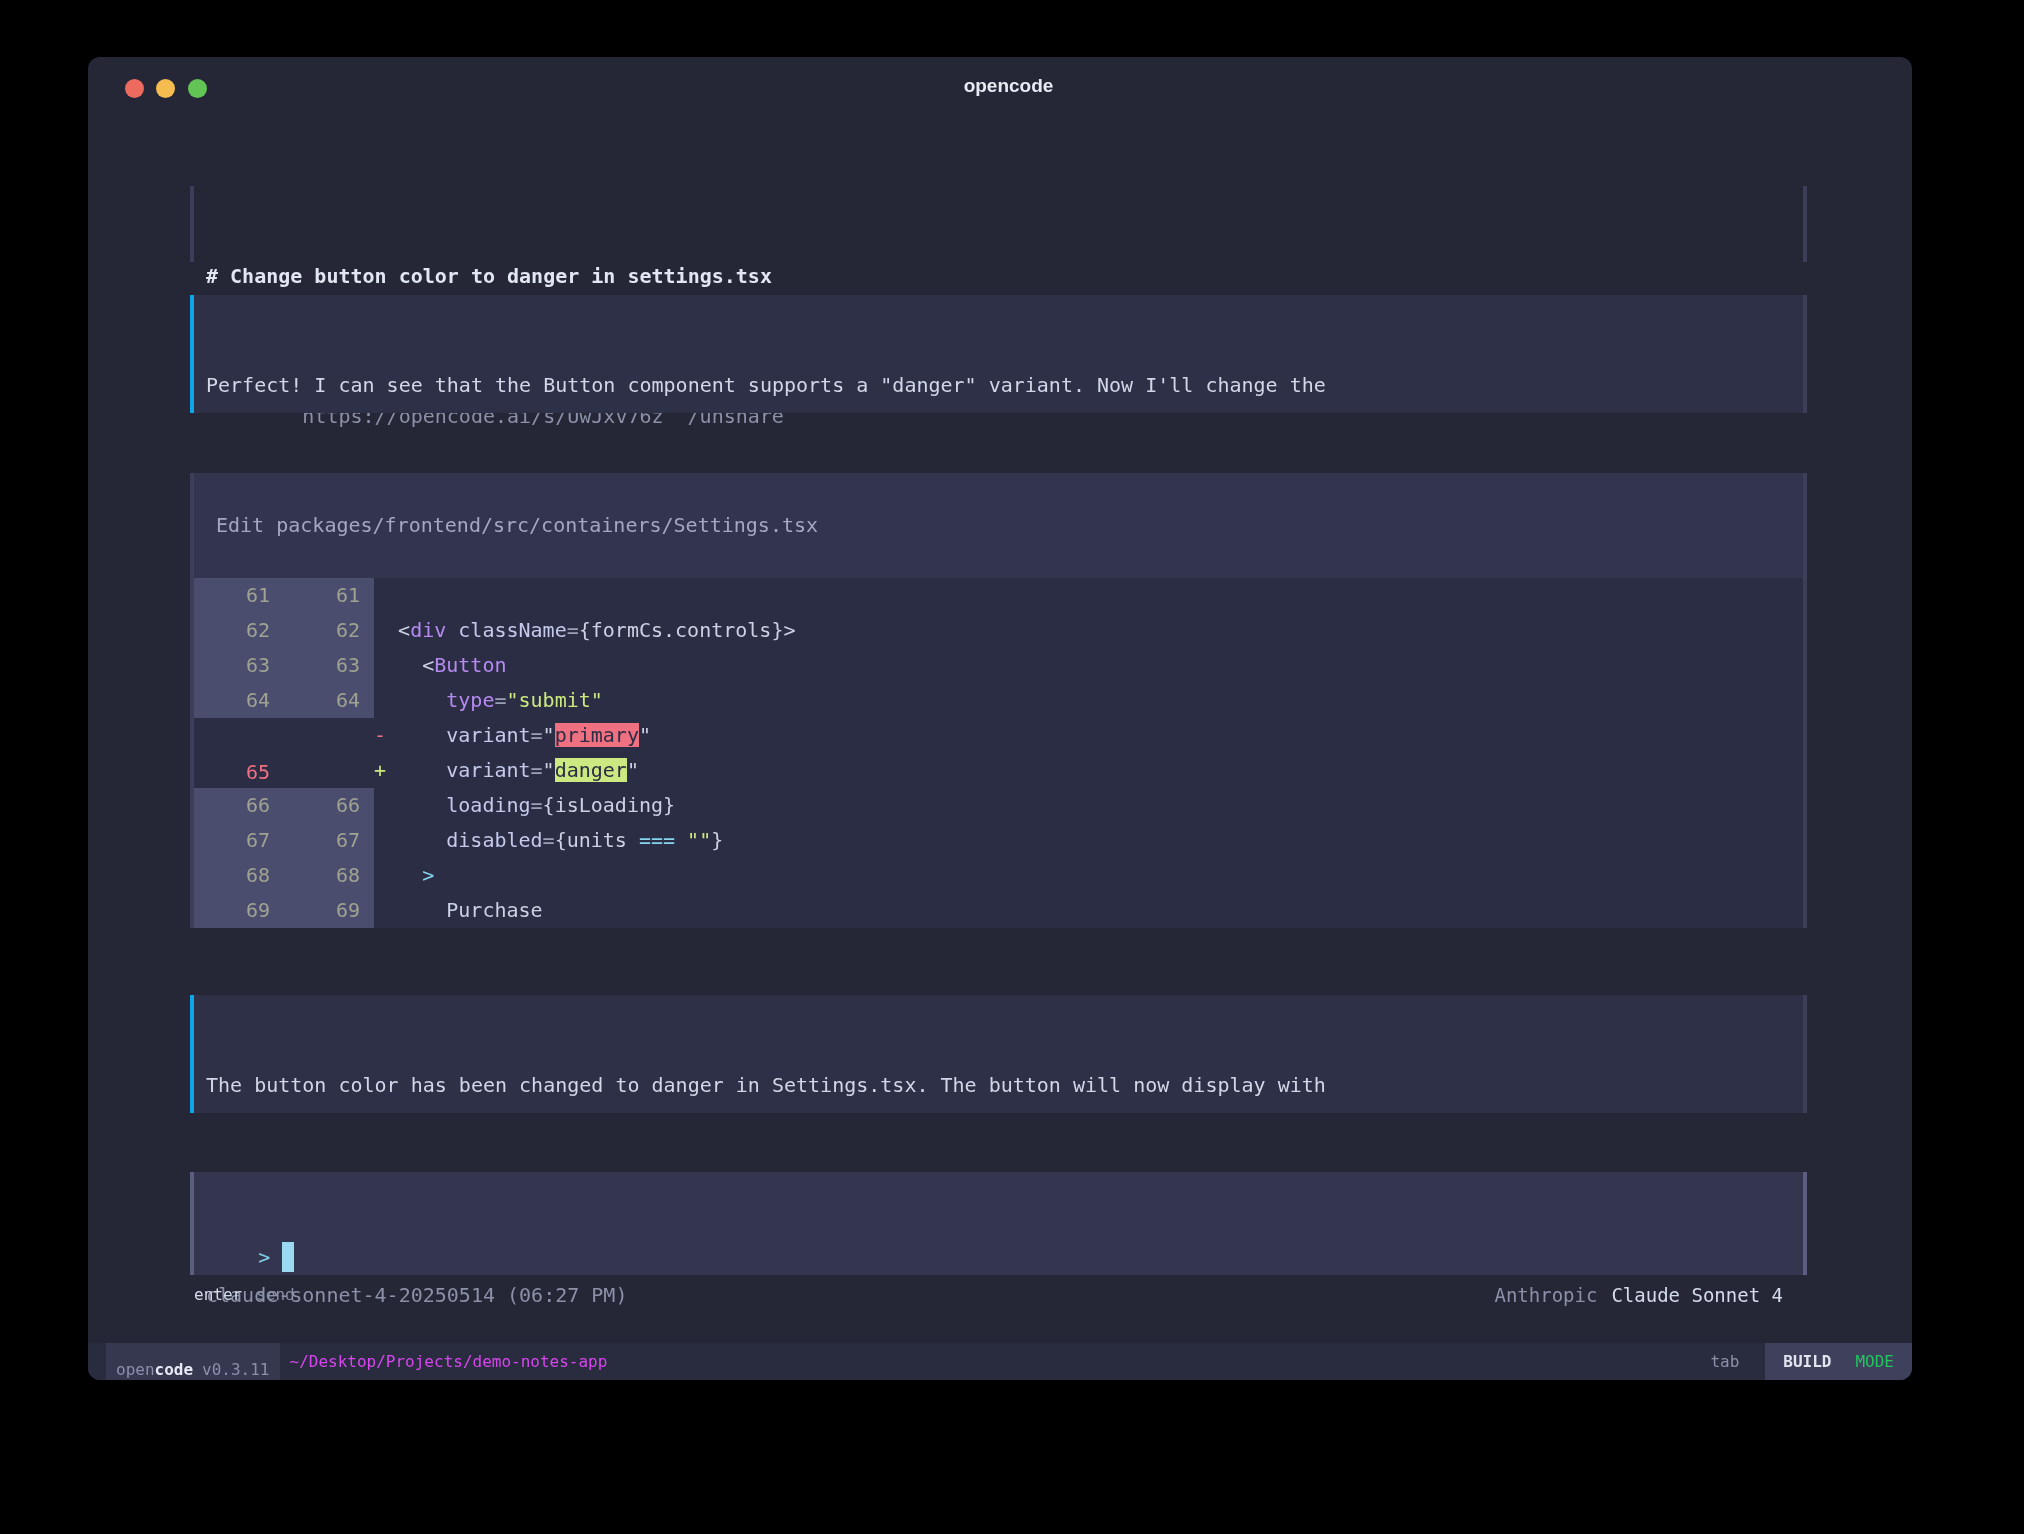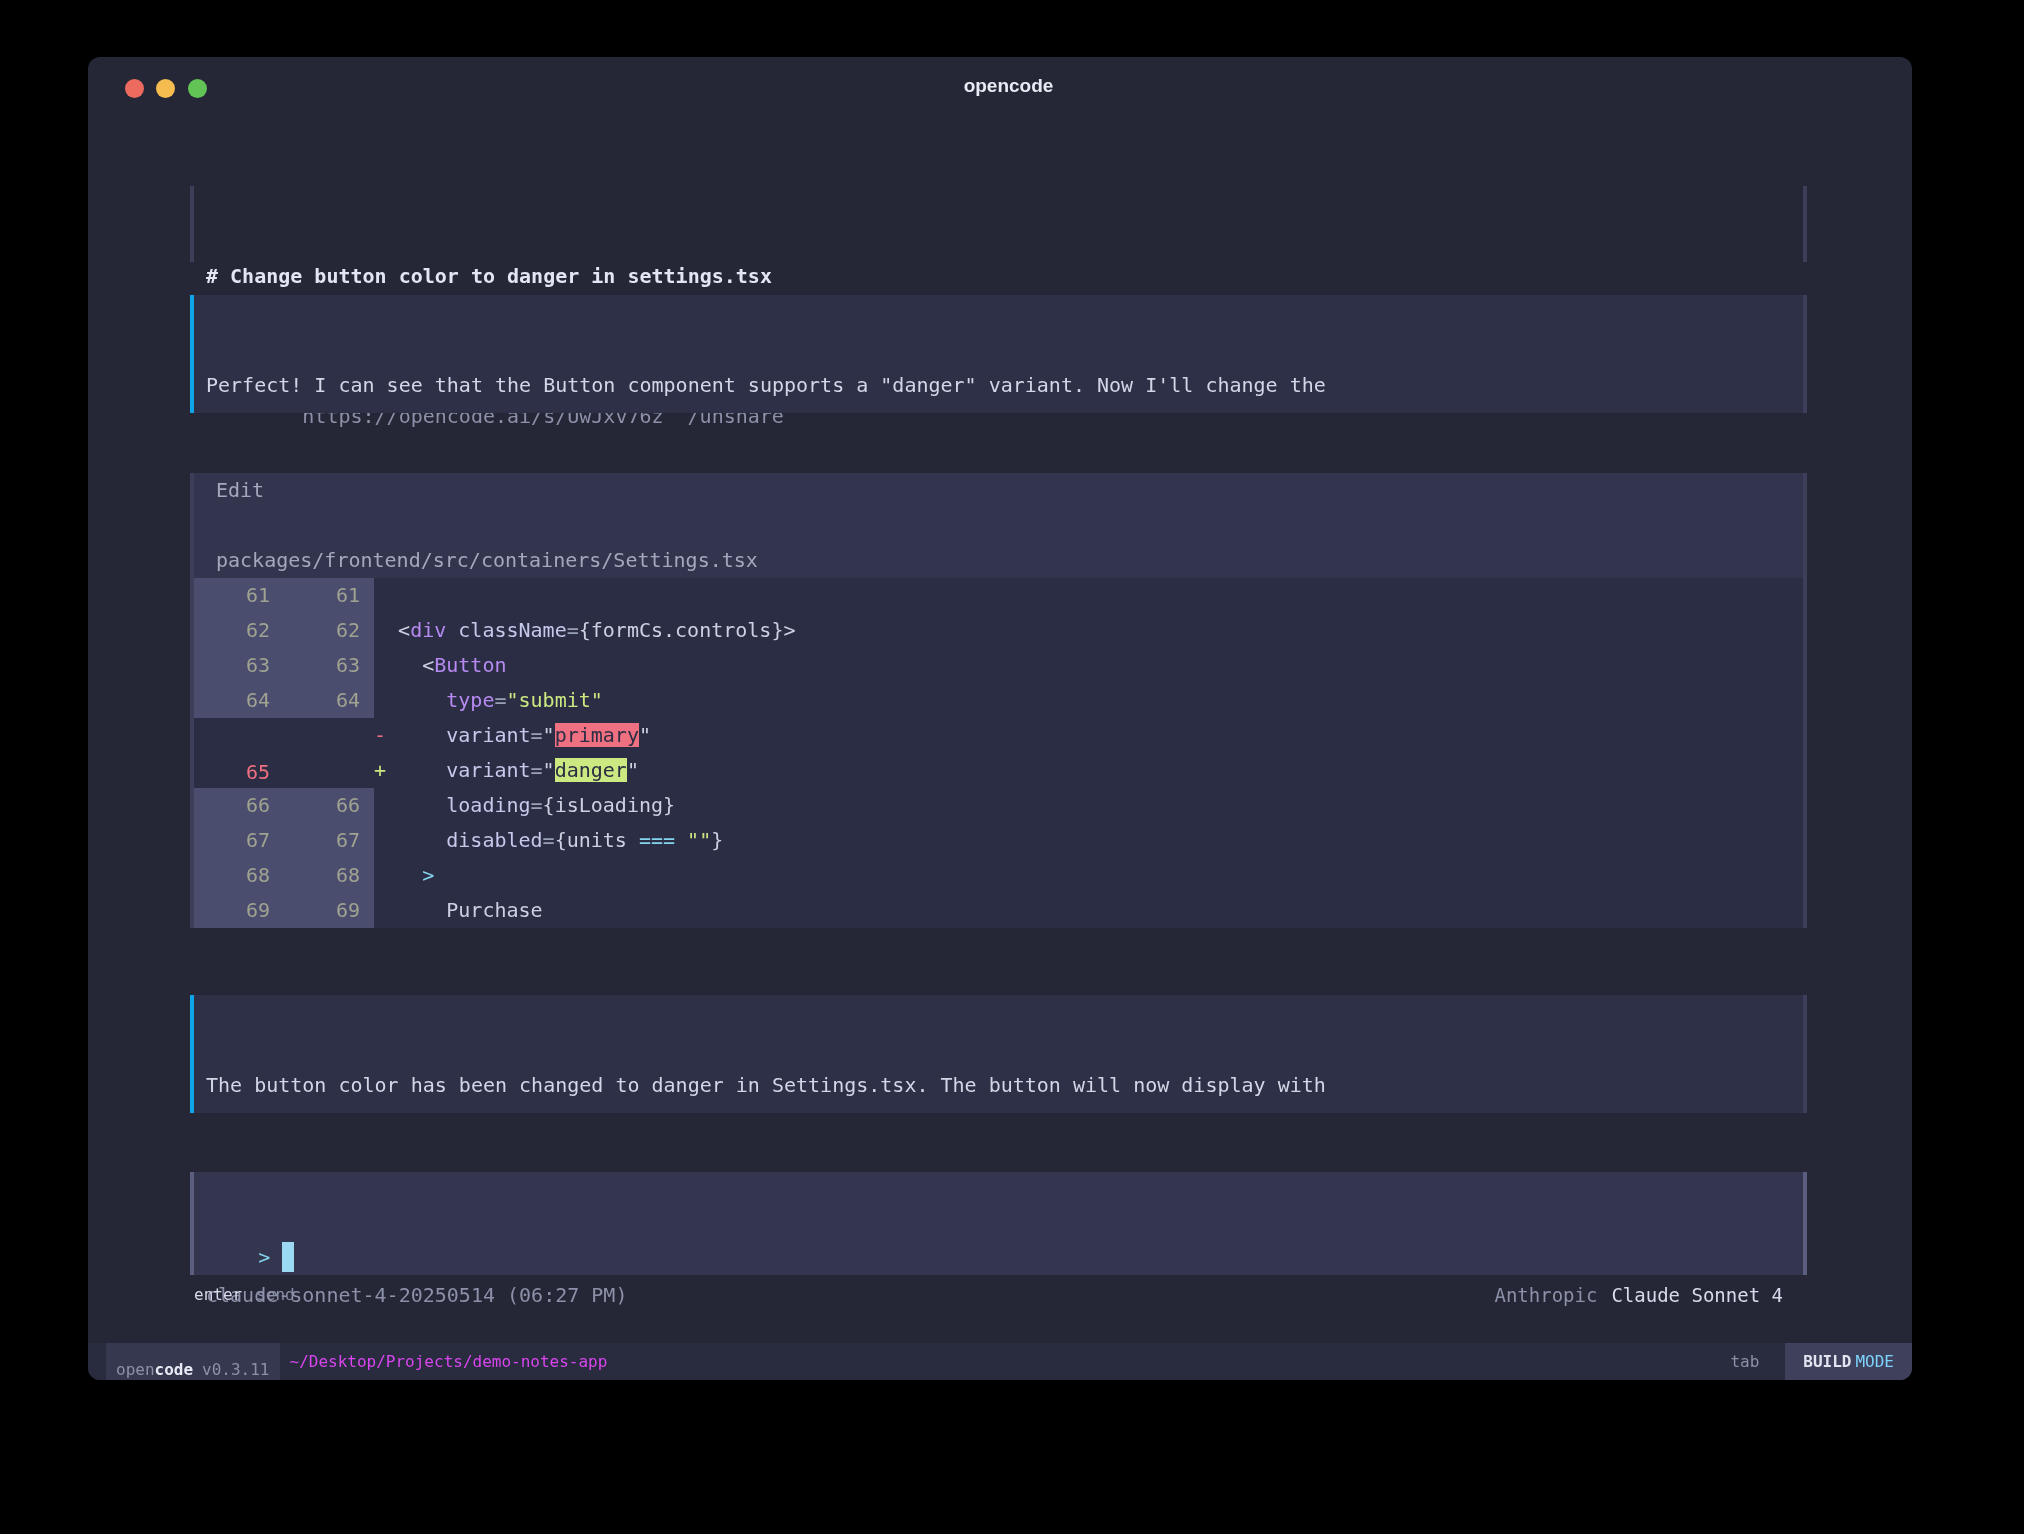--- a/index.html
+++ b/index.html
@@ -29,22 +29,22 @@
   .share{color:#8c90a8;margin-left:24px;}
   
   .msg{height:118px;background:#2e3047;border-left:4px solid #0ea5e9;border-right:4px solid #3d3f5a;
        padding:3px 20px 0 12px;}
   .msg1{top:238px;} .msg2{top:938px;}
   .msg .line{color:#d2d7e8;}
   .msg .meta{color:#8c90a8;}
   
   .edit-block{top:416px;height:455px;background:#2b2d44;
               border-left:4px solid #3d3f5a;border-right:4px solid #3d3f5a;}
-  .edit-header{height:105px;background:#33354f;display:flex;align-items:flex-start;
-               padding-left:22px;color:#a4a8be;flex-direction:column;}
+  .edit-header{height:105px;background:#33354f;display:flex;align-items:center;
+               padding-left:22px;color:#a4a8be;}
   .diff-rows{}
   .diff-row{display:flex;height:35px;line-height:35px;font-size:20px;}
   .gut{flex:none;width:90px;text-align:right;padding-right:14px;box-sizing:border-box;}
   .diff-row.context .gut{background:#4b4d6e;color:#a0a391;}
   .diff-row.del .gut,.diff-row.add .gut{background:#32344d;margin-top:37px;}
   .diff-row.del .gut-old{color:#ef7080;}
   .diff-row.add .gut-new{color:#cbe881;}
   .code{white-space:pre;flex:1;}
   .c-plain{color:#ccd1e3;} .c-tag{color:#b78af2;} .c-attr{color:#c5c9ea;}
   .c-eq{color:#9aa0b5;} .c-str{color:#cbe881;} .c-op{color:#85d4ee;}
@@ -69,21 +69,21 @@
   
   .statusbar{position:absolute;left:0;right:0;bottom:0;height:37px;background:#292b3f;
              display:flex;align-items:stretch;font-size:16px;line-height:37px;}
   .chip-app{background:#363850;padding:8px 10px;margin-left:18px;}
   .app-open{color:#8c90a8;} .app-code{color:#e8ebf5;font-weight:bold;}
   .app-ver{color:#8c90a8;margin-left:9px;}
   .cwd{color:#d946ef;margin-left:10px;}
   .sb-spacer{flex:1;}
   .sb-tab{color:#8c90a8;margin-right:26px;}
   .chip-mode{background:#3f415c;padding:0 18px;}
-  .mode-a{color:#e2e5f0;font-weight:bold;} .mode-b{color:#7dd3fc;margin-left:4px;}
+  .mode-a{color:#e2e5f0;font-weight:bold;} .mode-b{color:#22c55e;margin-left:24px;}
 </style>
 </head>
 <body>
 
 <div class="window">
 
   <div class="titlebar">
     <span class="tl red"></span>
     <span class="tl yellow"></span>
     <span class="tl green"></span>

